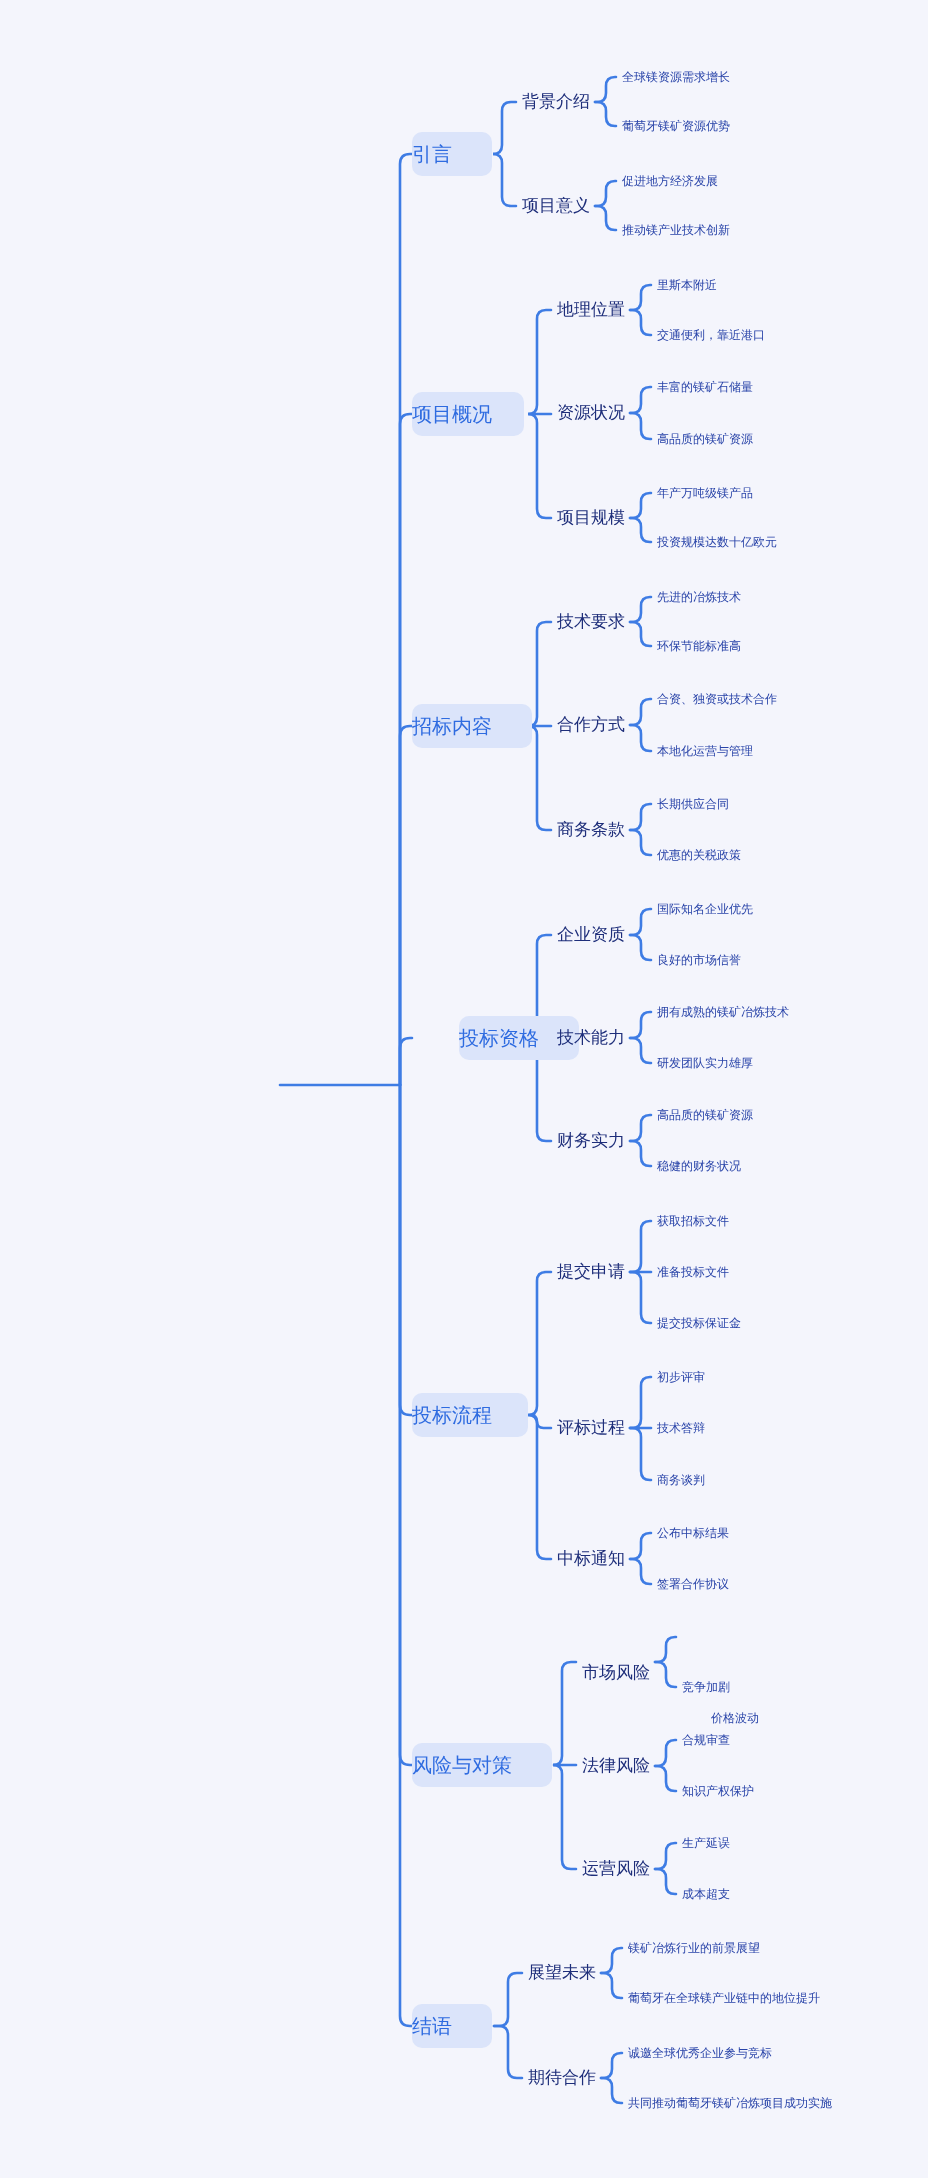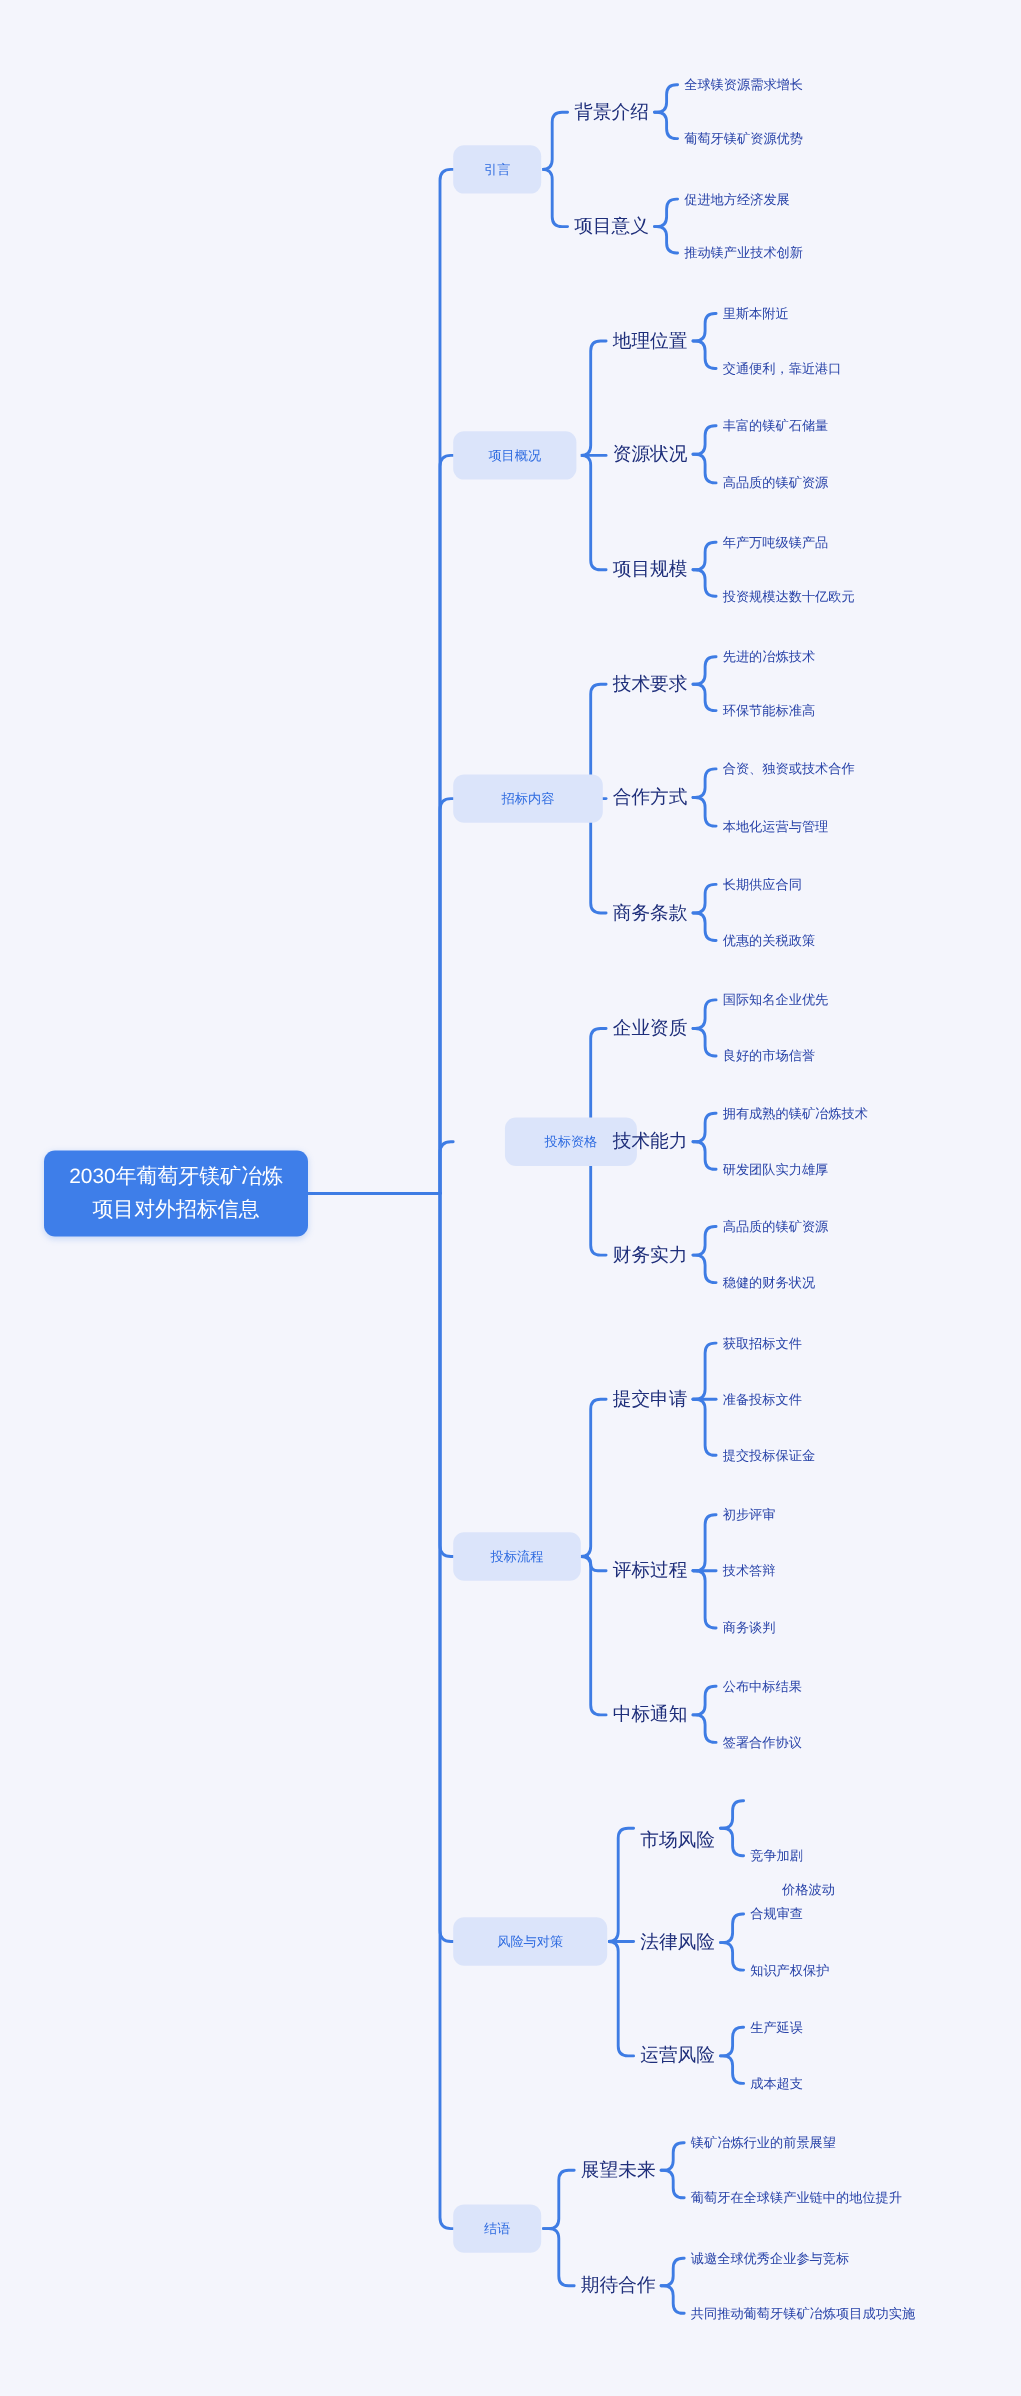--- a/index.html
+++ b/index.html
@@ -15,23 +15,23 @@
   .node{position:absolute;box-sizing:border-box;white-space:nowrap;}
   .root-node{
     width:240px;min-height:78px;
     background:var(--accent,#3e7ee9);color:#ffffff;
     border-radius:10px;font-size:19px;line-height:30px;
     padding:9px 14px;text-align:center;white-space:normal;
     display:flex;align-items:center;justify-content:center;
     box-shadow:0 2px 6px rgba(62,126,233,.25);
   }
   .branch-node{
-    height:44px;line-height:44px;text-align:center;
+    height:44px;line-height:44px;text-align:left;
     background:var(--branch-fill,#dbe4fa);color:var(--branch-text,#2e6be0);
-    border-radius:10px;font-size:12px;font-weight:500;
+    border-radius:10px;font-size:20px;font-weight:500;
   }
   .sub-node{
     height:24px;line-height:24px;font-size:17px;
     color:var(--sub-text,#1e2e7a);font-weight:500;
   }
   .leaf-node{
     height:20px;line-height:20px;font-size:12px;
     color:var(--leaf-text,#2843a8);
   }
 </style>
@@ -102,39 +102,38 @@
       <path d="M 655 1869 H 657 Q 666 1869 666 1878 V 1885 Q 666 1894 675 1894 H 676"></path>
       <path d="M 400 1085 V 2016 Q 400 2026 410 2026 H 412"></path>
       <path d="M 494 2026 H 499 Q 508 2026 508 2017 V 1982 Q 508 1973 517 1973 H 522"></path>
       <path d="M 601 1973 H 603 Q 612 1973 612 1964 V 1957 Q 612 1948 621 1948 H 622"></path>
       <path d="M 601 1973 H 603 Q 612 1973 612 1982 V 1989 Q 612 1998 621 1998 H 622"></path>
       <path d="M 494 2026 H 499 Q 508 2026 508 2035 V 2069 Q 508 2078 517 2078 H 522"></path>
       <path d="M 601 2078 H 603 Q 612 2078 612 2069 V 2062 Q 612 2053 621 2053 H 622"></path>
       <path d="M 601 2078 H 603 Q 612 2078 612 2087 V 2094 Q 612 2103 621 2103 H 622"></path>
     </svg>
 
-<div class="node root-node" style="left: 40px; top: 1046px; width: 240px; min-height: 78px;">2030年葡萄牙镁矿冶炼项目对外招标信息</div>
     <div class="node branch-node" style="left: 412px; top: 132px; width: 80px;">引言</div>
     <div class="node sub-node" style="left: 522px; top: 90px;">背景介绍</div>
     <div class="node leaf-node" style="left: 622px; top: 67px;">全球镁资源需求增长</div>
     <div class="node leaf-node" style="left: 622px; top: 116px;">葡萄牙镁矿资源优势</div>
     <div class="node sub-node" style="left: 522px; top: 194px;">项目意义</div>
     <div class="node leaf-node" style="left: 622px; top: 171px;">促进地方经济发展</div>
     <div class="node leaf-node" style="left: 622px; top: 220px;">推动镁产业技术创新</div>
     <div class="node branch-node" style="left: 412px; top: 392px; width: 112px;">项目概况</div>
     <div class="node sub-node" style="left: 557px; top: 298px;">地理位置</div>
     <div class="node leaf-node" style="left: 657px; top: 275px;">里斯本附近</div>
     <div class="node leaf-node" style="left: 657px; top: 325px;">交通便利，靠近港口</div>
     <div class="node sub-node" style="left: 557px; top: 401px;">资源状况</div>
     <div class="node leaf-node" style="left: 657px; top: 377px;">丰富的镁矿石储量</div>
     <div class="node leaf-node" style="left: 657px; top: 429px;">高品质的镁矿资源</div>
     <div class="node sub-node" style="left: 557px; top: 506px;">项目规模</div>
     <div class="node leaf-node" style="left: 657px; top: 483px;">年产万吨级镁产品</div>
     <div class="node leaf-node" style="left: 657px; top: 532px;">投资规模达数十亿欧元</div>
-    <div class="node branch-node" style="left: 412px; top: 704px; width: 136px;">招标内容</div>
+    <div class="node branch-node" style="left: 412px; top: 704px; width: 120px;">招标内容</div>
     <div class="node sub-node" style="left: 557px; top: 610px;">技术要求</div>
     <div class="node leaf-node" style="left: 657px; top: 587px;">先进的冶炼技术</div>
     <div class="node leaf-node" style="left: 657px; top: 636px;">环保节能标准高</div>
     <div class="node sub-node" style="left: 557px; top: 713px;">合作方式</div>
     <div class="node leaf-node" style="left: 657px; top: 689px;">合资、独资或技术合作</div>
     <div class="node leaf-node" style="left: 657px; top: 741px;">本地化运营与管理</div>
     <div class="node sub-node" style="left: 557px; top: 818px;">商务条款</div>
     <div class="node leaf-node" style="left: 657px; top: 794px;">长期供应合同</div>
     <div class="node leaf-node" style="left: 657px; top: 845px;">优惠的关税政策</div>
     <div class="node branch-node" style="left: 412px; top: 1016px; width: 120px; margin-left: 47px;">投标资格</div>

